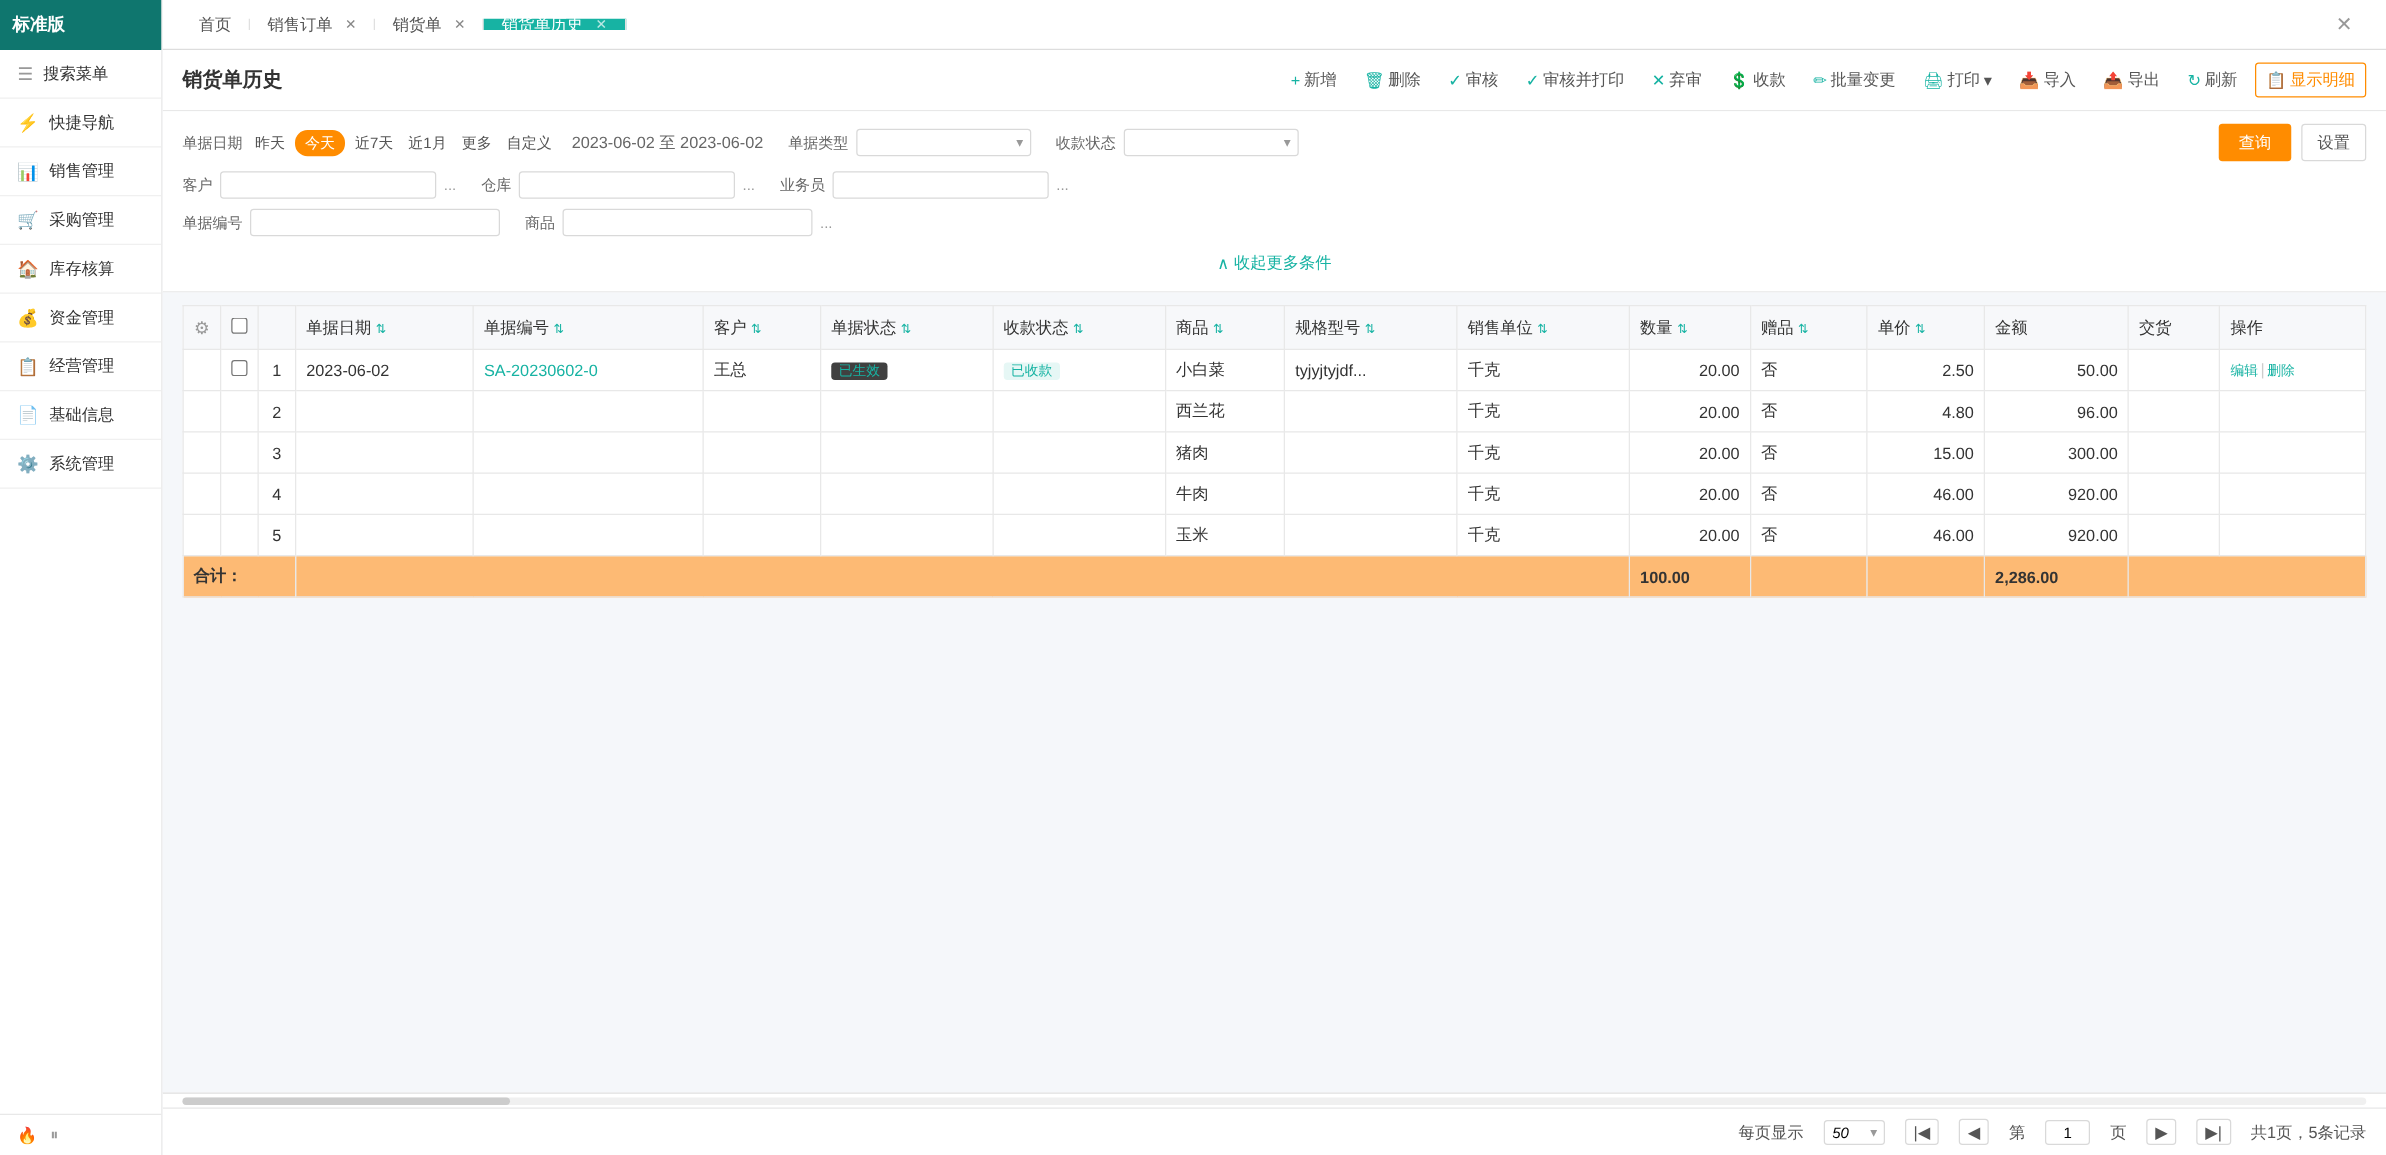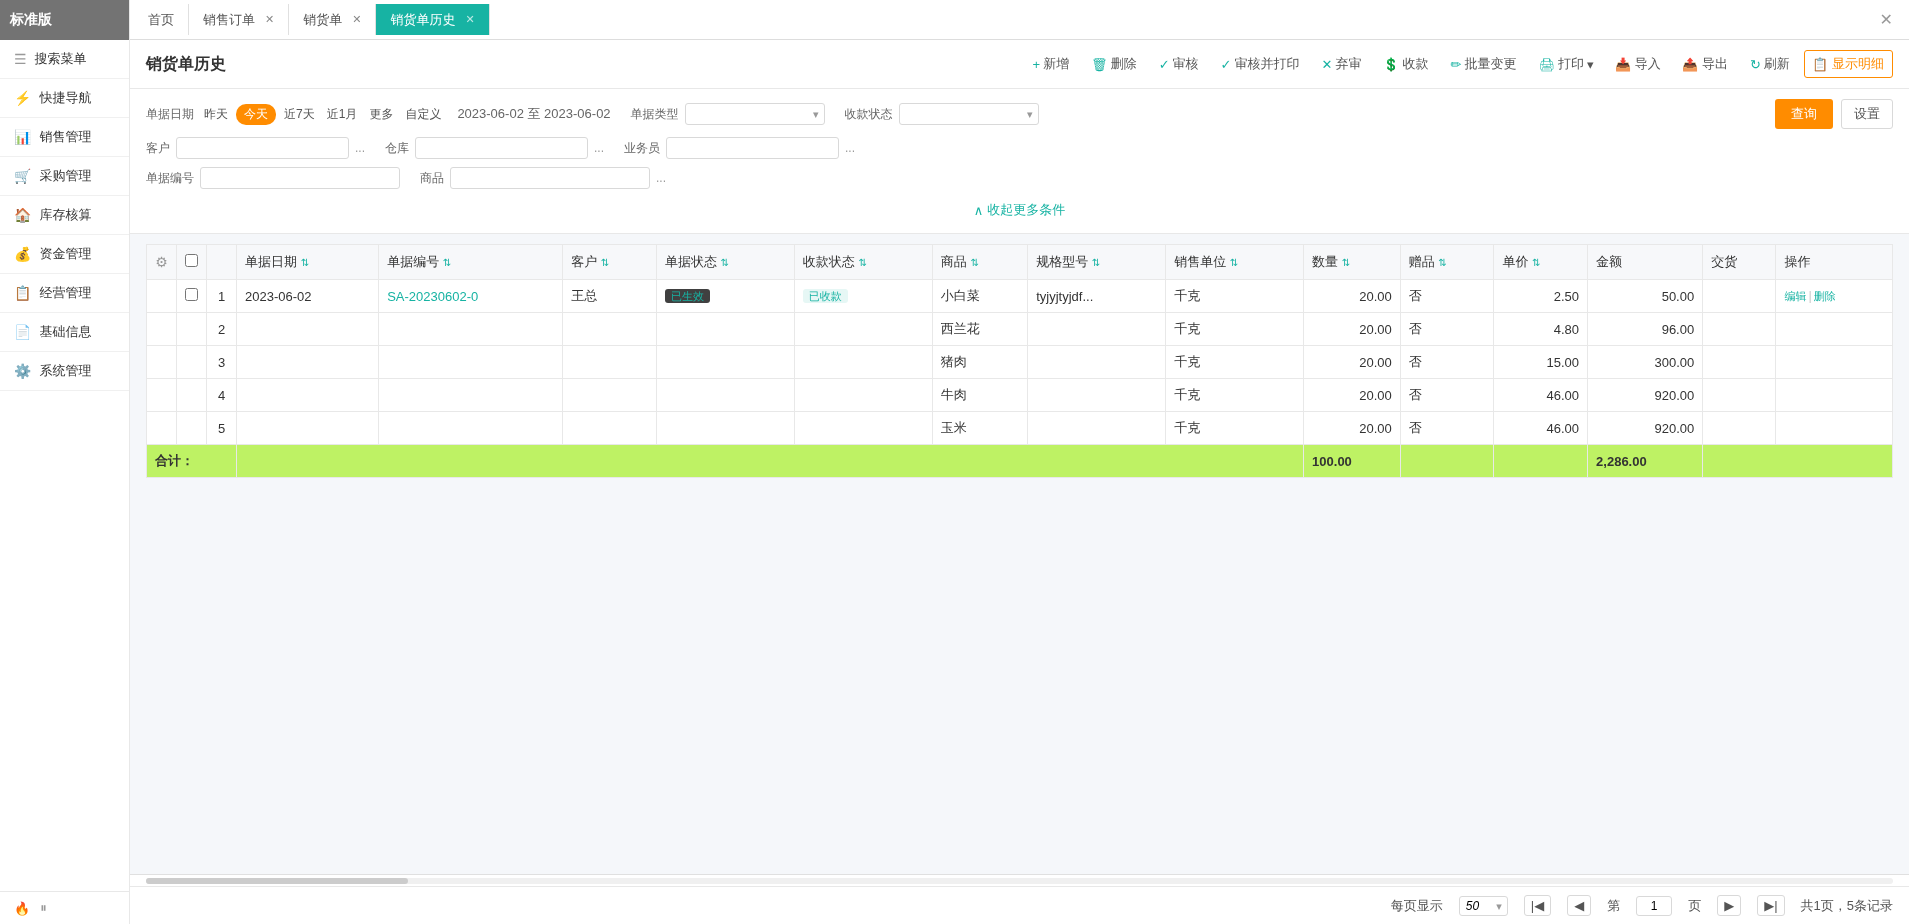--- a/index.html
+++ b/index.html
@@ -8,21 +8,21 @@
     
     .sidebar {
       width: 130px;
       background: #fff;
       border-right: 1px solid #e8e8e8;
       display: flex;
       flex-direction: column;
       flex-shrink: 0;
     }
     .sidebar-logo {
-      background: #737373;
+      background: #0f766e;
       color: #fff;
       padding: 8px 10px;
       font-size: 14px;
       font-weight: bold;
       height: 40px;
       display: flex;
       align-items: center;
     }
     .sidebar-item {
       display: flex;
@@ -53,21 +53,21 @@
       overflow: hidden;
     }
 
     
     .tab-bar {
       background: #fff;
       border-bottom: 1px solid #ddd;
       display: flex;
       align-items: center;
       height: 40px;
-      padding: 4px;
+      padding: 15px;
       flex-shrink: 0;
     }
     .tab {
       padding: 0 14px;
       height: 100%;
       display: flex;
       align-items: center;
       gap: 6px;
       cursor: pointer;
       border-right: 1px solid #e0e0e0;
@@ -196,21 +196,21 @@
       color: #333;
       white-space: nowrap;
     }
     .col-sort { color: #17b3a3; font-size: 10px; }
     .settings-col { width: 30px; text-align: center; }
     .checkbox-col { width: 30px; text-align: center; }
     .tag-active { background: #404040; color: #17b3a3; padding: 1px 6px; border-radius: 3px; font-size: 11px; }
     .tag-collected { background: #e6f7f5; color: #17b3a3; padding: 1px 6px; border-radius: 3px; font-size: 11px; }
     .action-link { color: #17b3a3; cursor: pointer; font-size: 11px; }
     .action-sep { color: #ccc; margin: 0 2px; }
-    .summary-row td { background: #bef264; font-weight: bold; }
+    .summary-row td { background: #fdba74; font-weight: bold; }
     .gear-icon { font-size: 14px; color: #999; cursor: pointer; }
 
     
     .table-footer {
       background: #fff;
       border-top: 1px solid #e8e8e8;
       padding: 8px 16px;
       display: flex;
       align-items: center;
       justify-content: flex-end;

